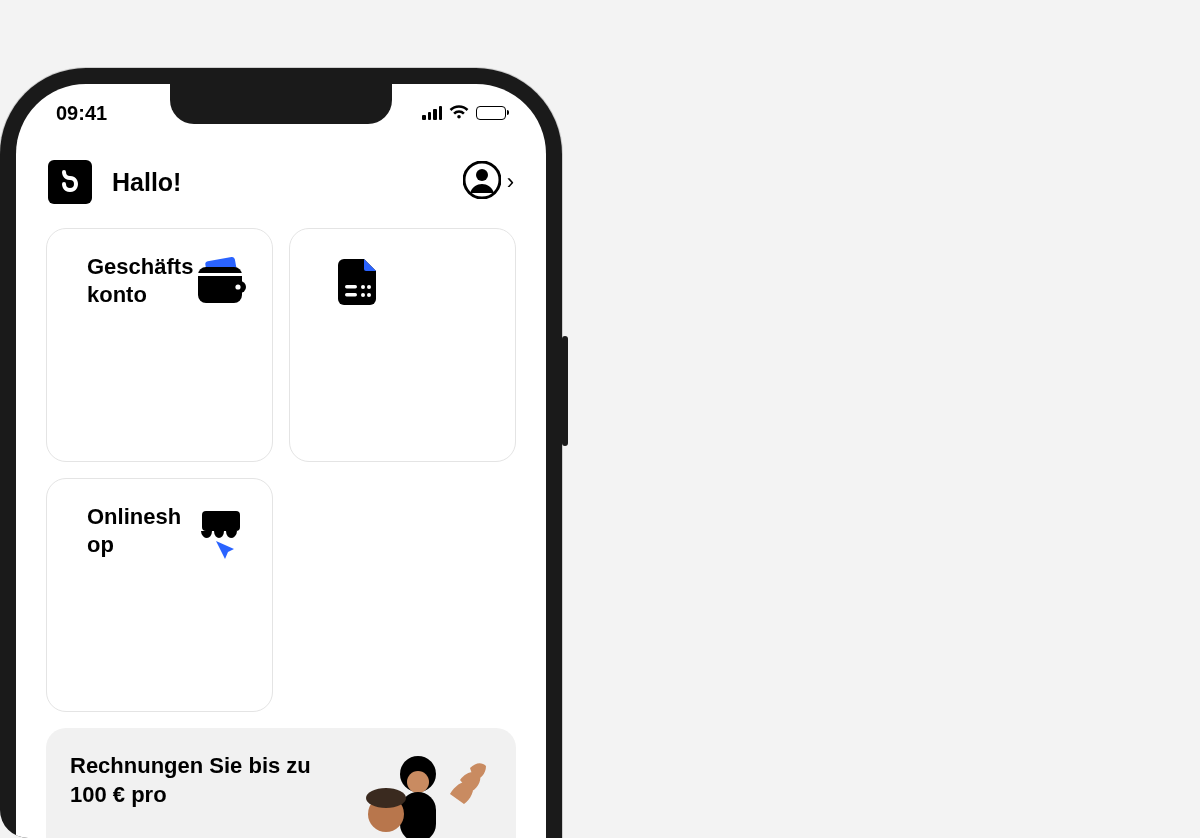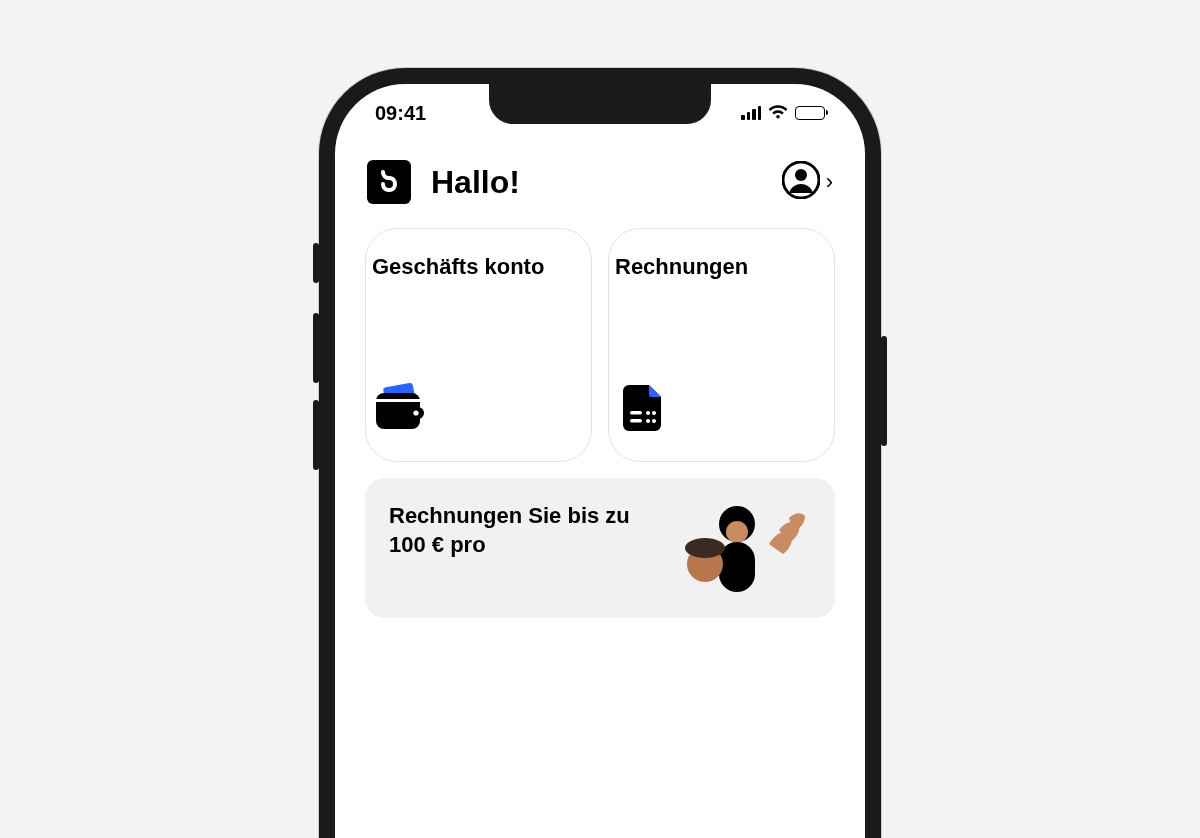--- a/index.html
+++ b/index.html
@@ -8,21 +8,21 @@
     font-family: -apple-system, BlinkMacSystemFont, "Segoe UI", Helvetica, Arial, sans-serif;
     background: #f3f3f3;
     border-radius: 28px;
     overflow: hidden;
     position: relative;
   }
   .stage {
     width: 1200px;
     height: 780px;
     display: flex;
-    justify-content: center;
+    justify-content: flex-start;
   }
   .phone {
     margin-top: 68px;
     width: 562px;
     height: 1100px;
     background: #1a1a1a;
     border-radius: 86px;
     padding: 16px;
     position: relative;
     box-shadow: 0 0 0 1px rgba(0,0,0,.15);
@@ -70,34 +70,34 @@
   .battery .fill{ width:100%; height:100%; background:#000; border-radius:2px;}
 
   .app-header {
     display:flex; align-items:center; gap:20px;
     padding: 18px 32px 24px 32px;
   }
   .app-logo {
     width:44px; height:44px; background:#000; border-radius:6px;
     display:flex; align-items:center; justify-content:center;
   }
-  .greeting { font-size:32px; font-weight:700; flex:1; }
+  .greeting { font-size:25px; font-weight:700; flex:1; }
   .avatar-wrap { display:flex; align-items:center; gap:6px; }
   .chev { font-size:22px; color:#000; }
 
   .grid {
     display:grid; grid-template-columns: 1fr 1fr; gap:16px;
     padding: 0 30px;
   }
   .card {
     border:1px solid #e4e4e4;
-    border-radius:32px;
-    padding:24px 22px 26px 6px;
+    border-radius:20px;
+    padding:24px 22px 26px 40px;
     height: 234px;
-    display:flex; flex-direction:column; justify-content:space-between;
+    display:flex; justify-content:space-between;
     cursor:pointer;
   }
   .card-title { font-size:22px; font-weight:700; line-height:1.25; word-break:break-word; }
   .card-icon { width:56px; height:56px; }
 
   .banner {
     margin: 16px 30px 0 30px;
     background:#f1f1f1;
     border-radius:20px;
     padding:24px 24px 0 24px;
@@ -164,35 +164,45 @@
               <rect x="12" y="6" width="30" height="16" rx="3" fill="#2A63FF" transform="rotate(-10 27 14)"></rect>
               <rect x="4" y="14" width="44" height="36" rx="8" fill="#000"></rect>
               <rect x="36" y="28" width="16" height="12" rx="6" fill="#000"></rect>
               <circle cx="44" cy="34" r="2.6" fill="#fff"></circle>
               <rect x="4" y="20" width="44" height="3" fill="#fff"></rect>
             </svg>
           </div>
         </div>
 
         <div class="card">
-          <div class="card-title">Rechnungen</div>
           <div class="card-icon">
             <svg width="56" height="56" viewBox="0 0 56 56">
               <path d="M14 6h20l12 12v28a6 6 0 01-6 6H14a6 6 0 01-6-6V12a6 6 0 016-6z" fill="#000"></path>
               <path d="M34 6l12 12H36a2 2 0 01-2-2V6z" fill="#2A63FF"></path>
               <rect x="15" y="32" width="12" height="3.5" rx="1.7" fill="#fff"></rect>
               <rect x="15" y="40" width="12" height="3.5" rx="1.7" fill="#fff"></rect>
               <circle cx="33" cy="34" r="2" fill="#fff"></circle>
               <circle cx="39" cy="34" r="2" fill="#fff"></circle>
               <circle cx="33" cy="42" r="2" fill="#fff"></circle>
               <circle cx="39" cy="42" r="2" fill="#fff"></circle>
             </svg>
           </div>
         </div>
 
+        <div class="card">
+          <div class="card-title">Onlineshop</div>
+          <div class="card-icon">
+            <svg width="56" height="56" viewBox="0 0 56 56">
+              <rect x="8" y="8" width="38" height="20" rx="4" fill="#000"></rect>
+              <path d="M6 28c0 5 4 8 7 8s6-3 6-8c0 5 3 8 6 8s6-3 6-8c0 5 3 8 6 8s7-3 7-8H6z" fill="#000"></path>
+              <path d="M6 28c0 5 4 8 7 8s6-3 6-8c0 5 3 8 6 8s6-3 6-8c0 5 3 8 6 8s7-3 7-8" fill="none" stroke="#fff" stroke-width="2"></path>
+              <path d="M22 38l18 8-6 3-3 7-9-18z" fill="#2A63FF"></path>
+            </svg>
+          </div>
+        </div>
 
 
       </div>
 
       <div class="banner">
         <div class="banner-title">Rechnungen Sie bis zu 100 € pro</div>
         <div>
           <svg width="160" height="100" viewBox="0 0 160 100">
             <circle cx="86" cy="22" r="18" fill="#000"></circle>
             <circle cx="86" cy="30" r="11" fill="#c98b61"></circle>

